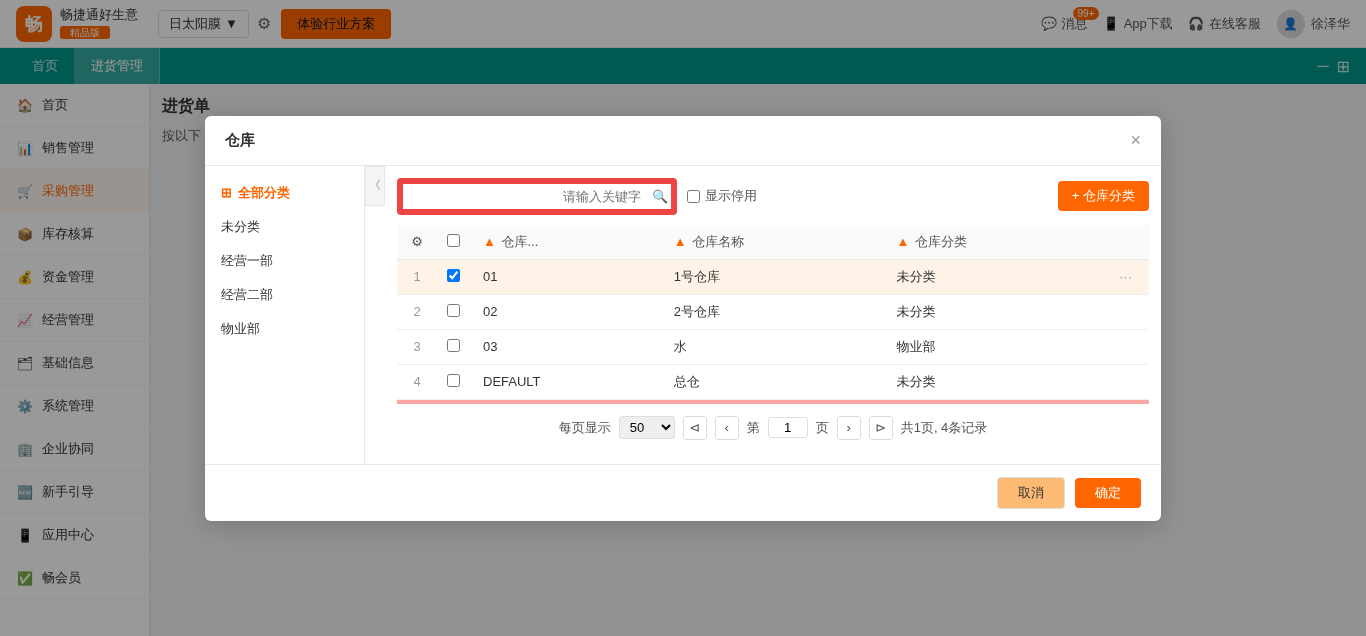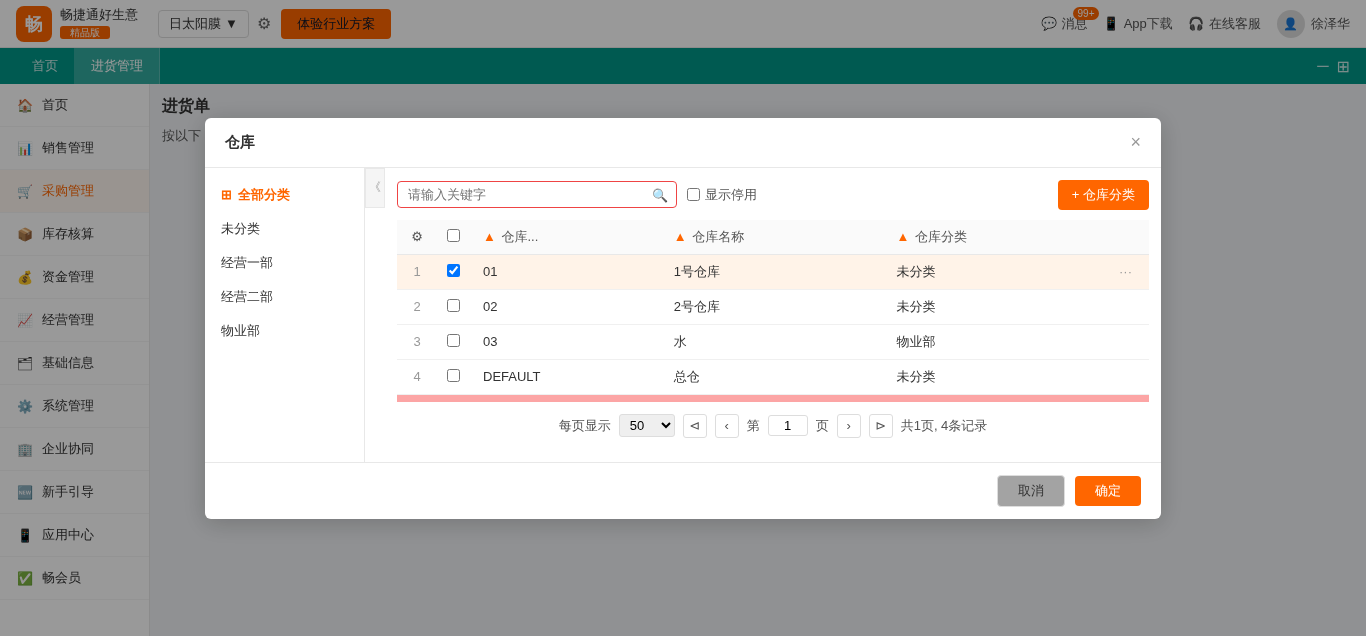--- a/index.html
+++ b/index.html
@@ -194,22 +194,22 @@
     .modal-toolbar {
       display: flex; align-items: center; gap: 10px;
       margin-bottom: 10px;
     }
     .search-input-wrap {
       position: relative;
       flex: 1; max-width: 280px;
     }
     .search-input {
       width: 100%; padding: 5px 30px 5px 10px;
-      border: 1px solid #ef4444; border-radius: 4px;
-      font-size: 13px; outline: none;
+      border: 6px solid #ef4444; border-radius: 4px;
+      font-size: 13px; outline: none; text-align: right;
     }
     .search-icon {
       position: absolute; right: 8px; top: 50%; transform: translateY(-50%);
       color: #999; cursor: pointer;
     }
     .checkbox-label {
       display: flex; align-items: center; gap: 5px;
       color: #555; cursor: pointer;
     }
     .btn-add {
@@ -229,21 +229,21 @@
     .modal-table td {
       padding: 8px 10px; border-bottom: 1px solid #f0f0f0; color: #333;
     }
     .modal-table tr.selected { background: #fff3e8; }
     .modal-table .row-num { color: #999; text-align: center; }
     .more-icon { color: #999; cursor: pointer; }
 
     
     .pagination {
       display: flex; align-items: center; justify-content: center;
-      gap: 8px; padding: 12px; border-top: 7px solid #fca5a5;
+      gap: 8px; padding: 12px; border-top: 4px solid #fca5a5;
       font-size: 13px; color: #555;
     }
     .page-btn {
       width: 24px; height: 24px;
       border: 1px solid #ddd; border-radius: 3px;
       display: flex; align-items: center; justify-content: center;
       cursor: pointer; background: #fff; color: #555;
     }
     .page-input {
       width: 40px; text-align: center;
@@ -256,21 +256,21 @@
     }
 
     
     .modal-footer {
       display: flex; align-items: center; justify-content: flex-end;
       gap: 10px; padding: 12px 20px;
       border-top: 1px solid #e8e8e8;
     }
     .btn-cancel {
       padding: 6px 20px; border: 1px solid #ddd; border-radius: 4px;
-      background: #a3a3a3; color: #333; cursor: pointer; font-size: 13px;
+      background: #fdba74; color: #333; cursor: pointer; font-size: 13px;
     }
     .btn-confirm {
       padding: 6px 20px; border: none; border-radius: 4px;
       background: #f60; color: #fff; cursor: pointer; font-size: 13px;
     }
 
     .sort-icon { color: #f60; margin-right: 2px; }
   </style>
 </head>
 <body>

